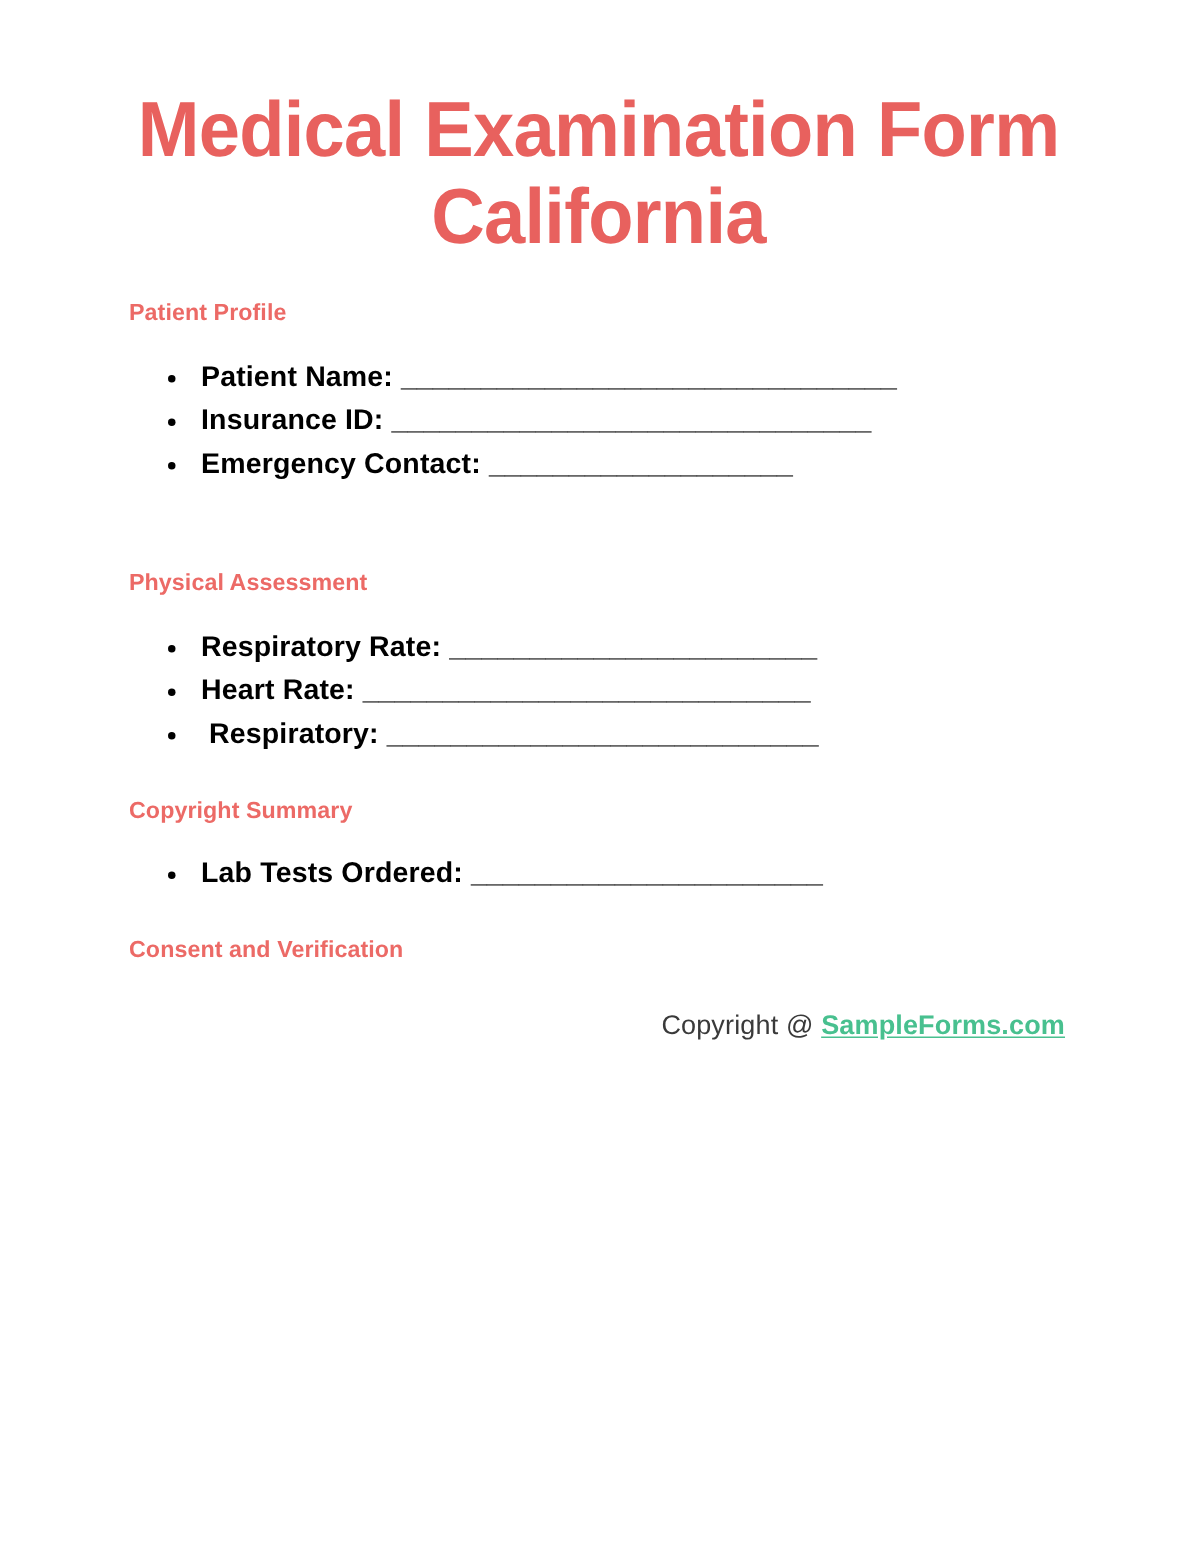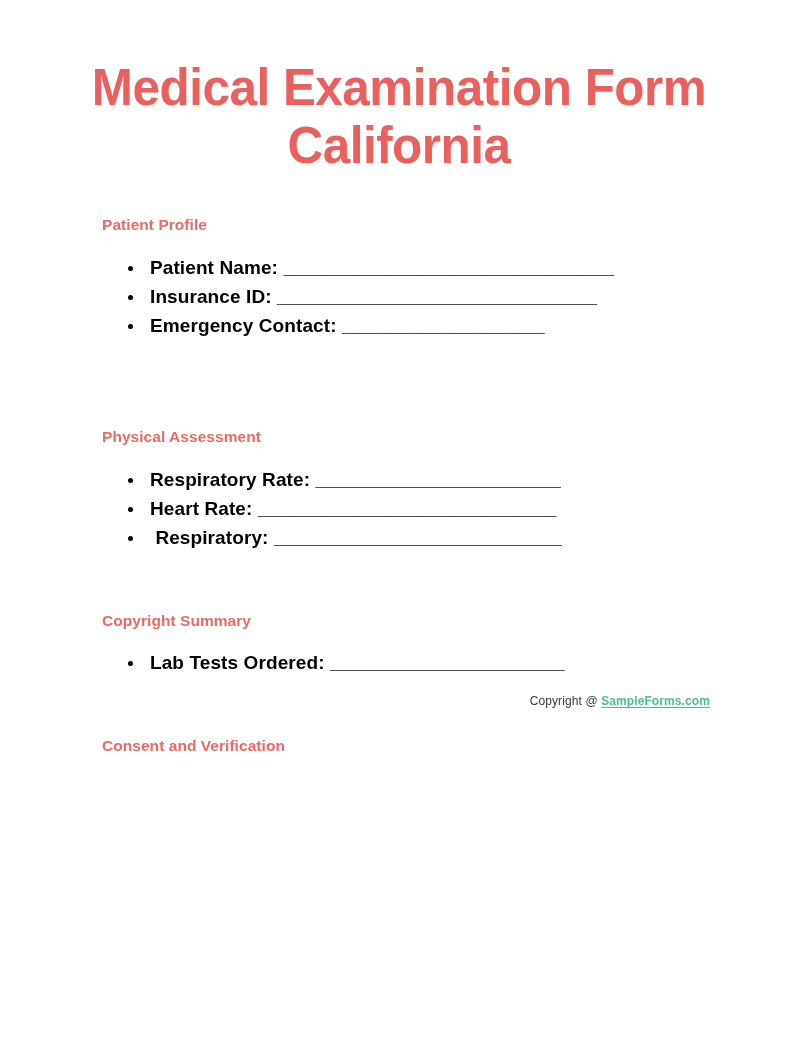--- a/index.html
+++ b/index.html
@@ -34,21 +34,21 @@
     color: #e8615e;
     font-stretch: condensed;
     transform: scaleX(0.95);
     transform-origin: center top;
   }
   .content {
     padding: 0 60px 0 86px;
     box-sizing: border-box;
   }
   .section {
-    margin: 16px;
+    margin: 0;
   }
   .section-heading {
     font-family: "Liberation Sans Narrow", "Liberation Sans", sans-serif;
     font-weight: bold;
     font-size: 15.5px;
     color: #ec6a66;
     margin: 0;
     padding: 0;
     line-height: 1.2;
     letter-spacing: 0.05px;
@@ -81,25 +81,25 @@
   }
   
   .sec-gap-1 { height: 28px; }
   .sec-gap-2 { height: 18px; }
   .pre-head-gap { height: 26px; }
 
   .footer {
     position: absolute;
     left: 0;
     right: 0;
-    bottom: 22px;
+    bottom: 36px;
     padding-right: 88px;
     text-align: right;
     font-family: "Liberation Sans", "DejaVu Sans", sans-serif;
-    font-size: 12px;
+    font-size: 18px;
     color: #3a3a3a;
     letter-spacing: 0.1px;
   }
   .footer-link {
     color: #48c08f;
     font-weight: bold;
     text-decoration: underline;
     text-underline-offset: 2px;
   }
 </style>

